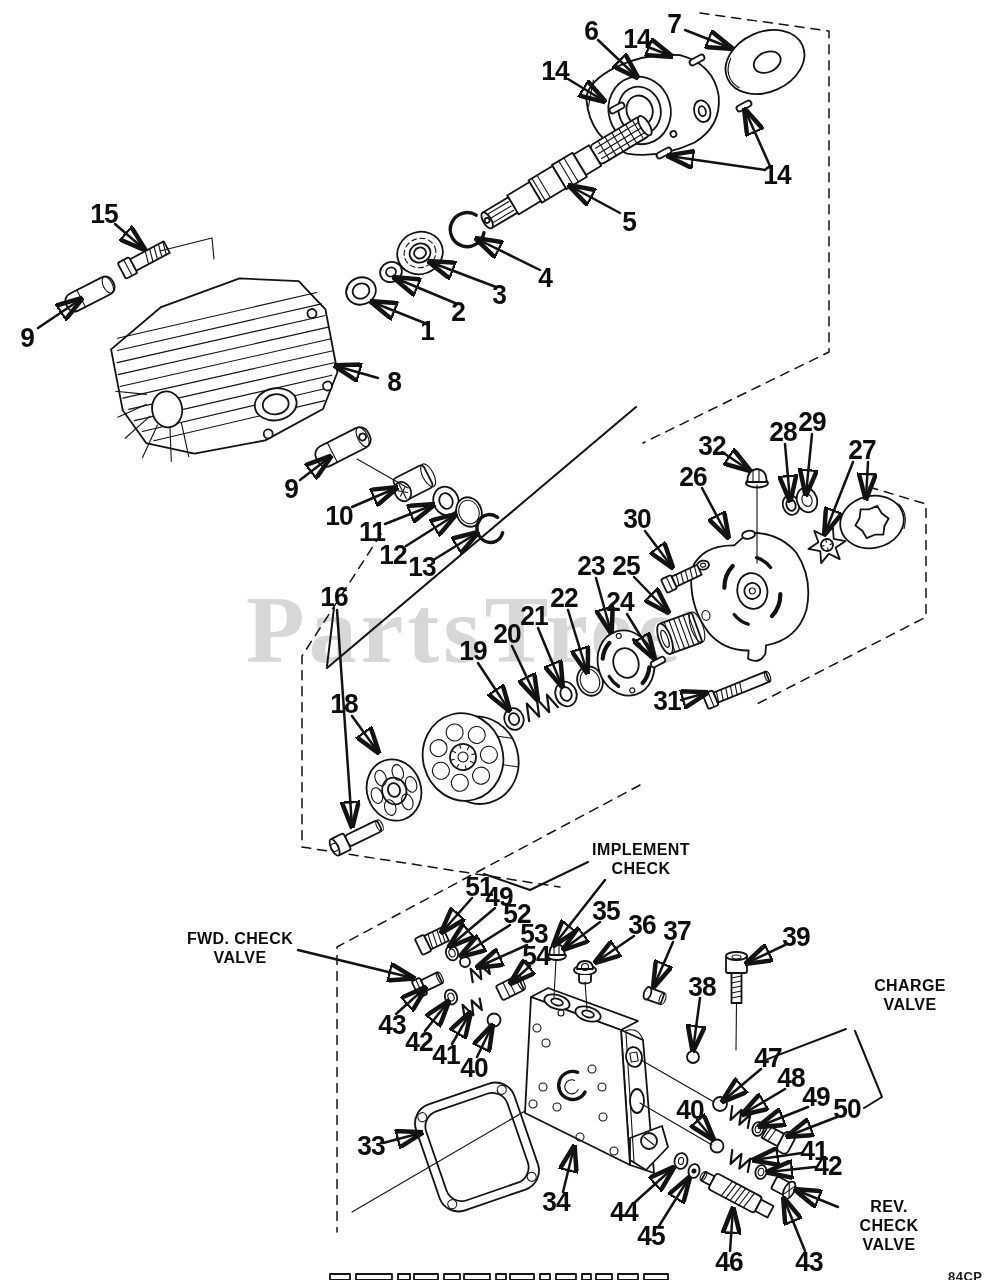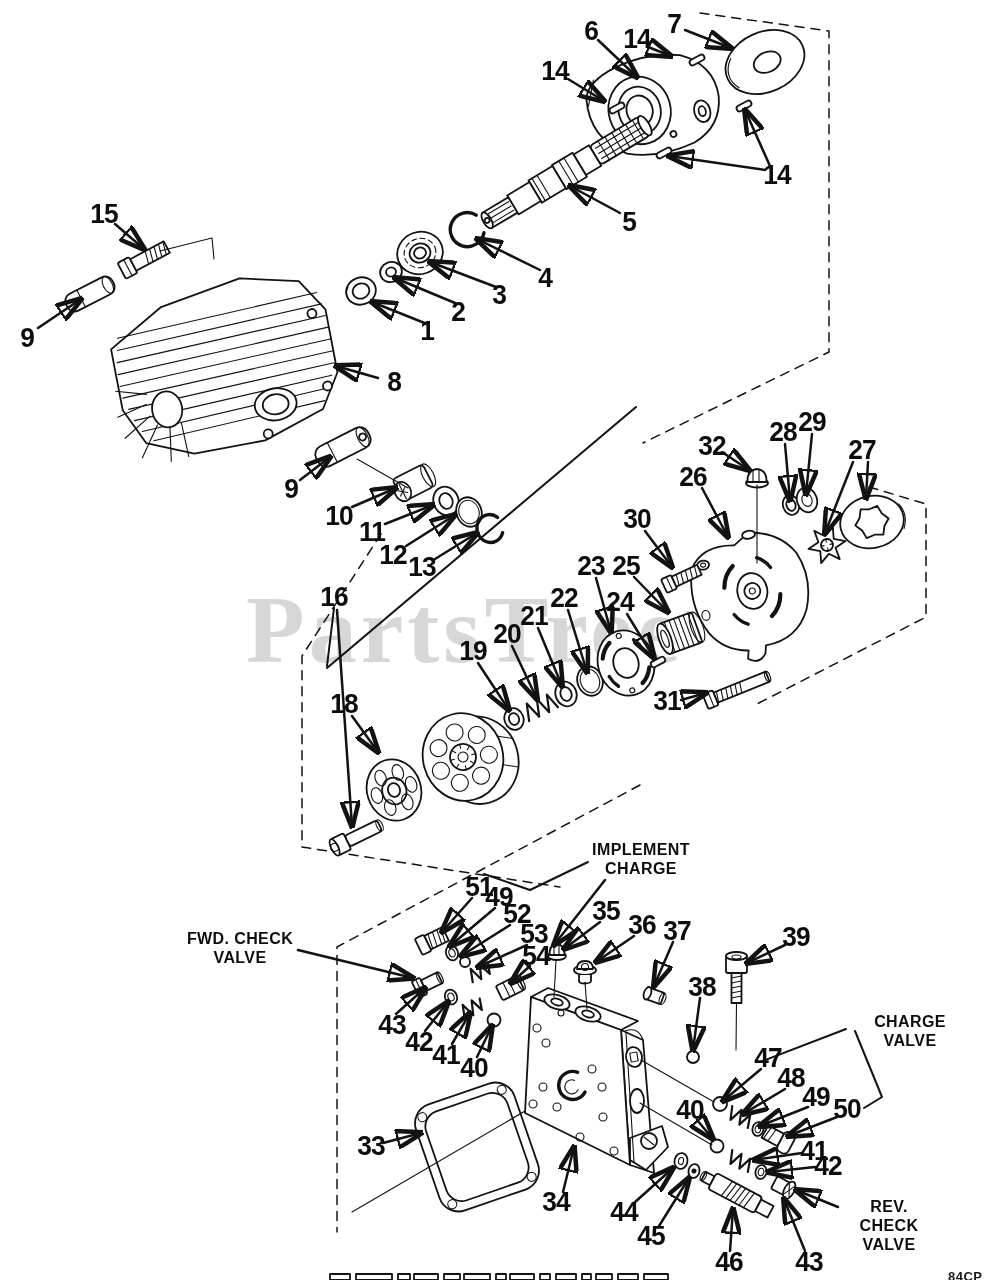--- a/index.html
+++ b/index.html
@@ -670,22 +670,22 @@
       <div class="callout" style="left: 690px; top: 1110px;">40</div>
       <div class="callout" style="left: 814px; top: 1151px;">41</div>
       <div class="callout" style="left: 828px; top: 1166px;">42</div>
       <div class="callout" style="left: 624px; top: 1212px;">44</div>
       <div class="callout" style="left: 651px; top: 1236px;">45</div>
       <div class="callout" style="left: 729px; top: 1262px;">46</div>
       <div class="callout" style="left: 809px; top: 1262px;">43</div>
     </div>
   <div id="area-labels">
       <div class="arealabel" style="left: 641px; top: 840px;">IMPLEMENT
-CHARGE</div>
+CHECK</div>
       <div class="arealabel" style="left: 240px; top: 929px;">FWD. CHECK
 VALVE</div>
-      <div class="arealabel" style="left: 910px; top: 1012px;">CHARGE VALVE</div>
+      <div class="arealabel" style="left: 910px; top: 976px;">CHARGE VALVE</div>
       <div class="arealabel" style="left: 889px; top: 1197px;">REV. CHECK
 VALVE</div>
     </div>
 
   <div class="corner">84CP</div>
 </div>
 
 </body></html>

